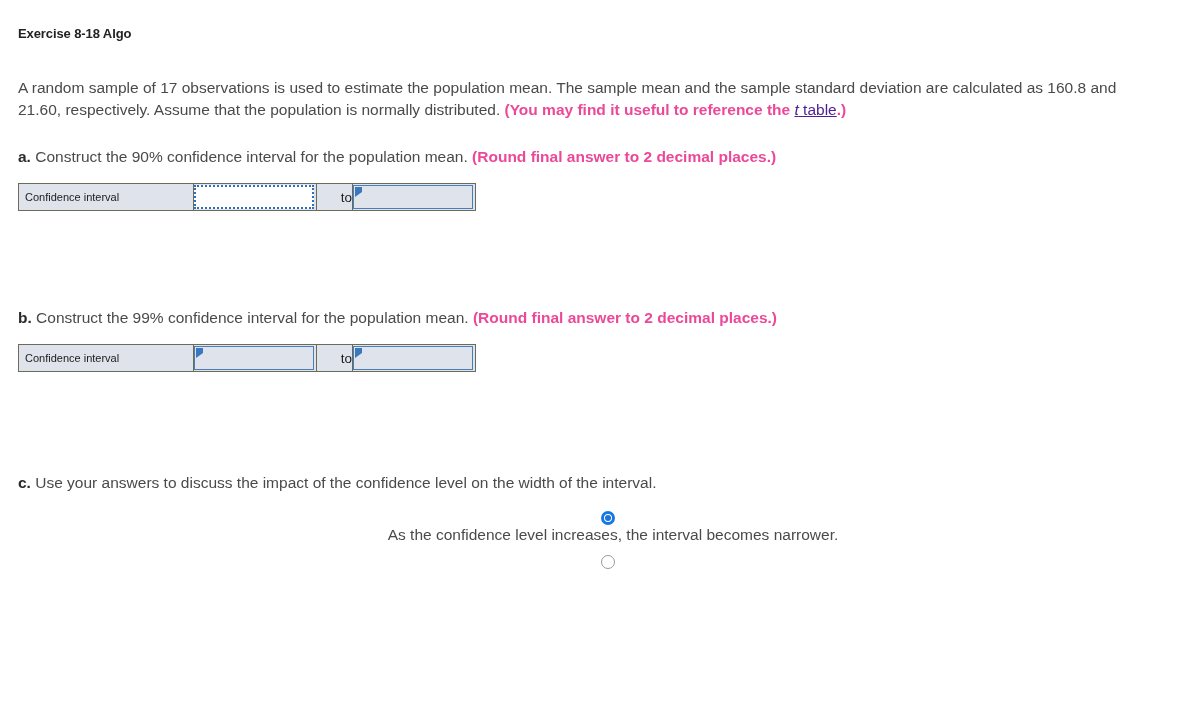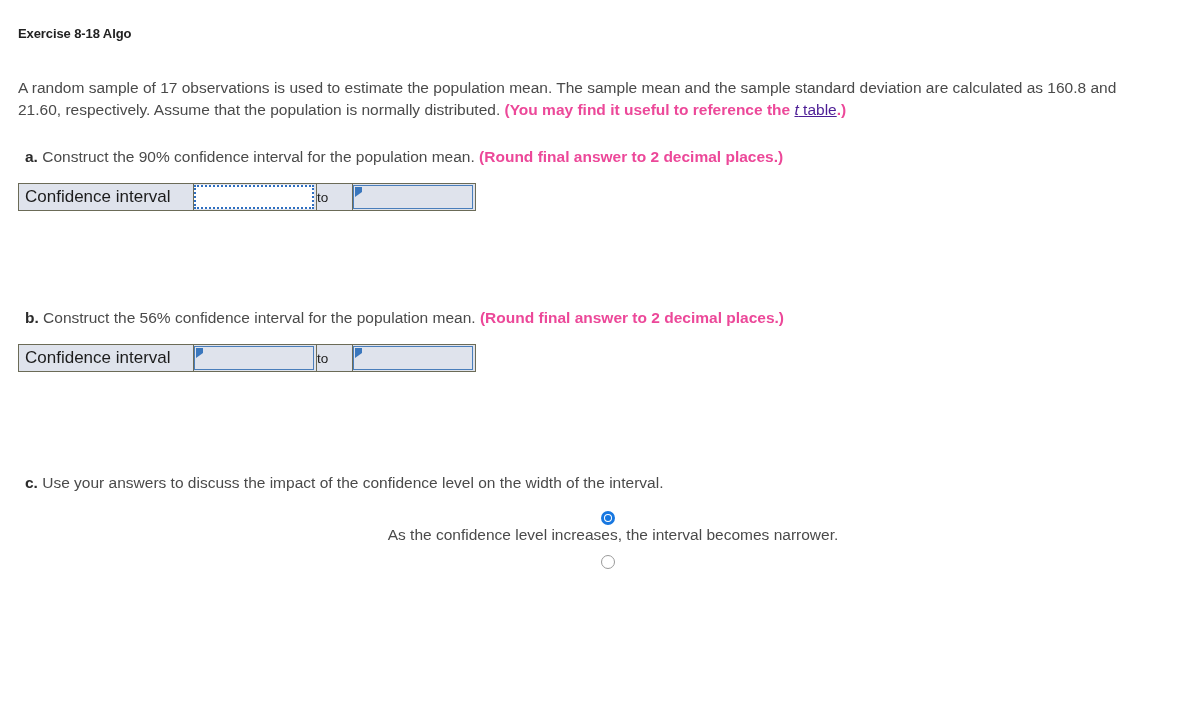--- a/index.html
+++ b/index.html
@@ -46,21 +46,21 @@
     color: #4c1d95;
     text-decoration: underline;
     font-weight: normal;
   }
   .tlink .ital { font-style: italic; }
 
   .question {
     font-size: 15.5px;
     line-height: 21px;
     color: #4a4a4a;
-    margin: 0 0 16px 7px;
+    margin: 0 0 16px 0;
   }
   .question .q-letter {
     font-weight: bold;
     color: #2b2b2b;
   }
 
   
   .ans-table {
     border-collapse: collapse;
     border: 1px solid #6b6b57;
@@ -70,28 +70,28 @@
   .ans-table td {
     border: 1px solid #6b6b57;
     background: #dfe3ec;
     height: 26px;
     padding: 0;
     vertical-align: middle;
   }
   .cell-label {
     width: 168px;
     font-family: "Liberation Sans", sans-serif;
-    font-size: 17px;
+    font-size: 11px;
     color: #1c1c1c;
     padding-left: 6px !important;
     white-space: nowrap;
   }
   .cell-to {
     width: 35px;
-    text-align: left;
+    text-align: right;
     font-family: "Liberation Sans", sans-serif;
     font-size: 13.5px;
     color: #1c1c1c;
   }
   .cell-input {
     width: 122px;
     border: none !important;
     background: #dfe3ec;
     padding: 0 !important;
   }
@@ -209,21 +209,21 @@
             <span class="flag"></span>
           </span>
         </td>
       </tr>
     </tbody>
   </table>
 
   <div class="spacer-a"></div>
 
   <p class="question">
-    <span class="q-letter">b.</span><span> Construct the 56% confidence interval for the population mean. </span><span class="red-bold">(Round final answer to 2 decimal places.)</span>
+    <span class="q-letter">b.</span><span> Construct the 99% confidence interval for the population mean. </span><span class="red-bold">(Round final answer to 2 decimal places.)</span>
   </p>
 
   <table class="ans-table">
     <tbody>
       <tr>
         <td class="cell-label">Confidence interval</td>
         <td class="cell-input">
           <span class="field-wrap">
             <input class="field" type="text" value="" style="">
             <span class="flag"></span>

